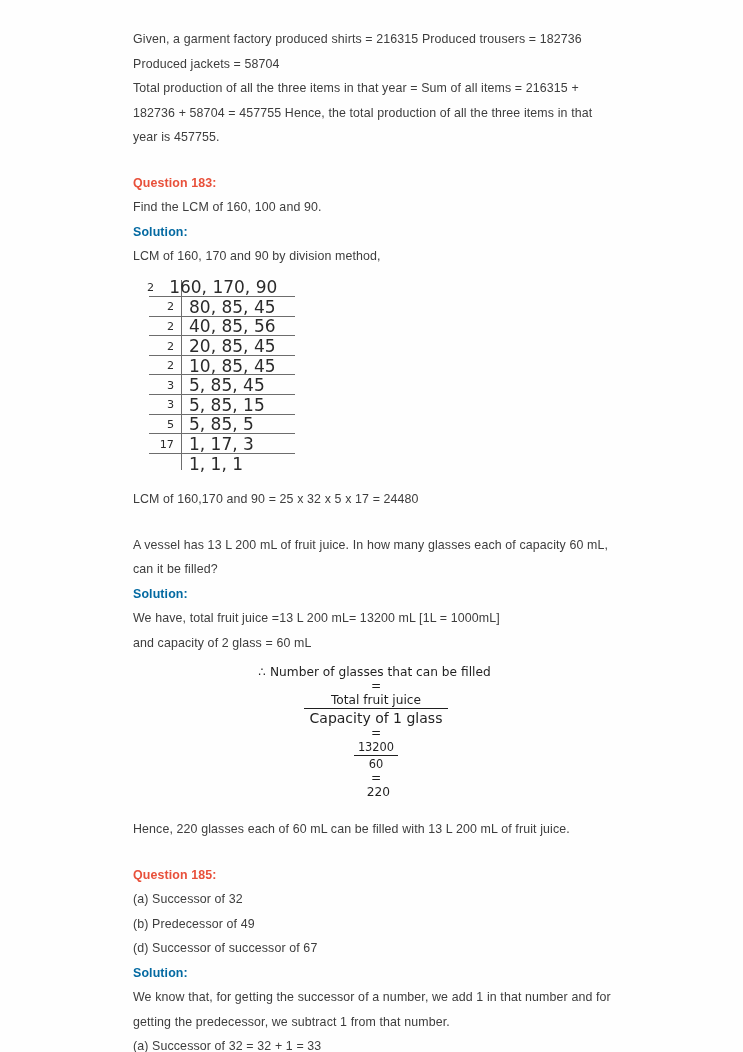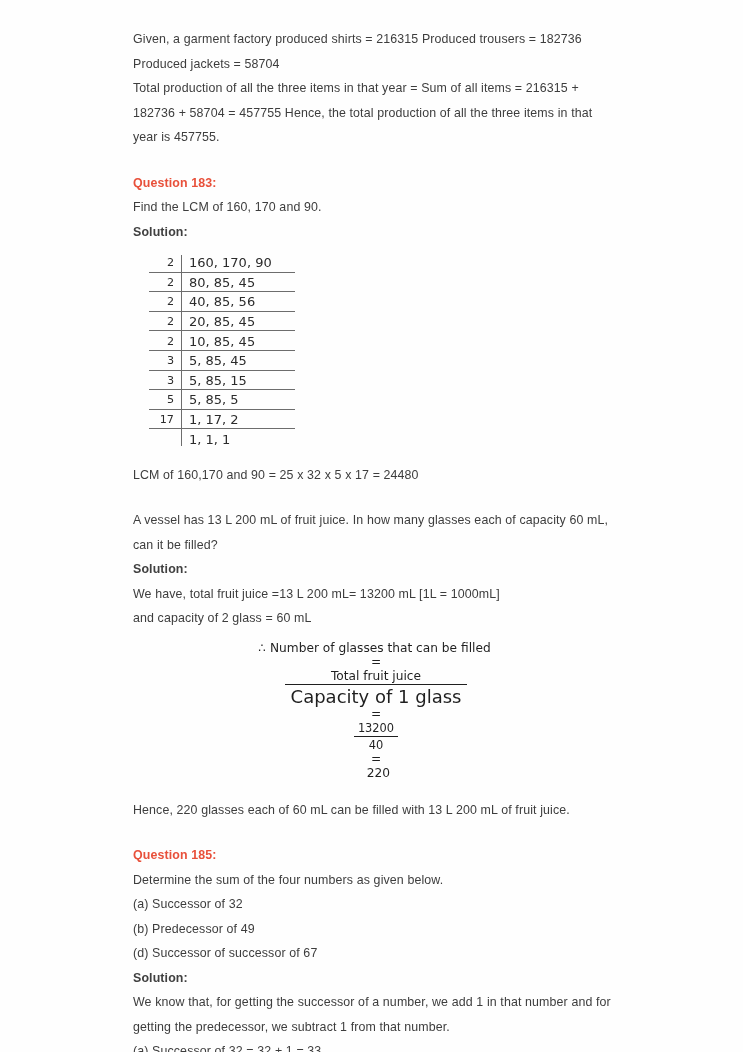--- a/index.html
+++ b/index.html
@@ -42,21 +42,21 @@
     line-height: 24.5px;
     font-weight: bold;
     color: #e8503a;
     letter-spacing: 0.01em;
   }
   .s-heading {
     margin: 0;
     font-size: 12.4px;
     line-height: 24.5px;
     font-weight: bold;
-    color: #404040;
+    color: #0369a1;
     letter-spacing: 0.01em;
   }
   .gap-lg { height: 21px; }
   .gap-md { height: 14px; }
 
   
   .lcm-figure {
     position: relative;
     margin: 9px 0 0 14px;
     width: 130px;
@@ -71,21 +71,21 @@
   .lcm-div {
     width: 34px;
     text-align: right;
     padding-right: 7px;
     font-size: 11.2px;
     color: #2b2b2b;
     box-sizing: border-box;
   }
   .lcm-val {
     padding-left: 8px;
-    font-size: 13px;
+    font-size: 17px;
     color: #2b2b2b;
     white-space: nowrap;
   }
   
   .lcm-vline {
     position: absolute;
     left: 34px;
     top: 2px;
     bottom: 3px;
     width: 1px;
@@ -125,40 +125,41 @@
     padding: 0 6px 1px 6px;
     font-size: 12.2px;
   }
   .frac .bar {
     width: 100%;
     height: 1px;
     background: #1f1f1f;
   }
   .frac .den {
     padding: 1px 6px 0 6px;
-    font-size: 18px;
+    font-size: 14px;
   }
   .frac.small .num, .frac.small .den { font-size: 11.4px; padding-left: 4px; padding-right: 4px; }
   .eq-result { padding-left: 5px; }
 </style>
 </head>
 <body>
 
 <div class="page">
   <div class="content">
 
     <p class="body-text">Given, a garment factory produced shirts = 216315 Produced trousers = 182736 Produced jackets = 58704</p>
     <p class="body-text">Total production of all the three items in that year = Sum of all items = 216315 + 182736 + 58704 = 457755 Hence, the total production of all the three items in that year is 457755.</p>
 
     <div class="gap-lg"></div>
 
     <div>
       <p class="q-heading">Question 183:</p>
-      <p class="body-text">Find the LCM of 160, 170 and 90.</p>
+      <p class="body-text">Find the LCM of 160, 100 and 90.</p>
       <p class="s-heading">Solution:</p>
+      <p class="body-text">LCM of 160, 170 and 90 by division method,</p>
 
       <div class="lcm-figure">
         <div class="lcm-vline"></div>
 
         <div class="lcm-row">
           <span class="lcm-div">2</span>
           <span class="lcm-val">160, 170, 90</span>
           <span class="rule"></span>
         </div>
         <div class="lcm-row">
@@ -191,21 +192,21 @@
           <span class="lcm-val">5, 85, 15</span>
           <span class="rule"></span>
         </div>
         <div class="lcm-row">
           <span class="lcm-div">5</span>
           <span class="lcm-val">5, 85, 5</span>
           <span class="rule"></span>
         </div>
         <div class="lcm-row">
           <span class="lcm-div">17</span>
-          <span class="lcm-val">1, 17, 2</span>
+          <span class="lcm-val">1, 17, 3</span>
           <span class="rule"></span>
         </div>
         <div class="lcm-row last no-rule">
           <span class="lcm-div"></span>
           <span class="lcm-val">1, 1, 1</span>
 
         </div>
       </div>
 
       <div class="gap-md"></div>
@@ -225,35 +226,34 @@
         <span class="eq-eq">=</span>
         <span class="frac">
           <span class="num">Total fruit juice</span>
           <span class="bar"></span>
           <span class="den">Capacity of 1 glass</span>
         </span>
         <span class="eq-eq">=</span>
         <span class="frac small">
           <span class="num">13200</span>
           <span class="bar"></span>
-          <span class="den">40</span>
+          <span class="den">60</span>
         </span>
         <span class="eq-eq">=</span>
         <span class="eq-result">220</span>
       </div>
 
       <div class="gap-md"></div>
       <p class="body-text">Hence, 220 glasses each of 60 mL can be filled with 13 L 200 mL of fruit juice.</p>
     </div>
 
     <div class="gap-lg"></div>
 
     <div>
       <p class="q-heading">Question 185:</p>
-      <p class="body-text">Determine the sum of the four numbers as given below.</p>
       <p class="body-text">(a) Successor of 32</p>
       <p class="body-text">(b) Predecessor of 49</p>
       <p class="body-text">(d) Successor of successor of 67</p>
       <p class="s-heading">Solution:</p>
       <p class="body-text">We know that, for getting the successor of a number, we add 1 in that number and for getting the predecessor, we subtract 1 from that number.</p>
       <p class="body-text">(a) Successor of 32 = 32 + 1 = 33</p>
 
     </div>
 
   </div>

